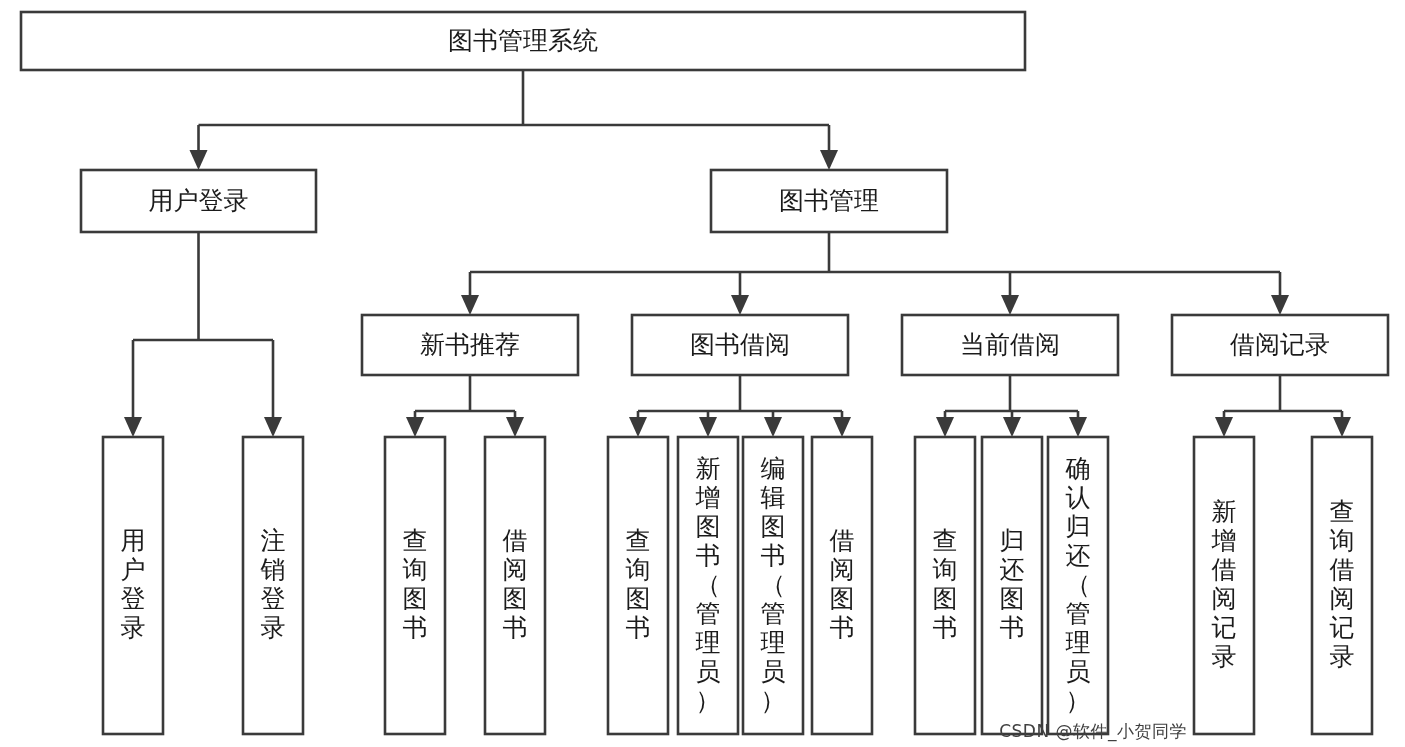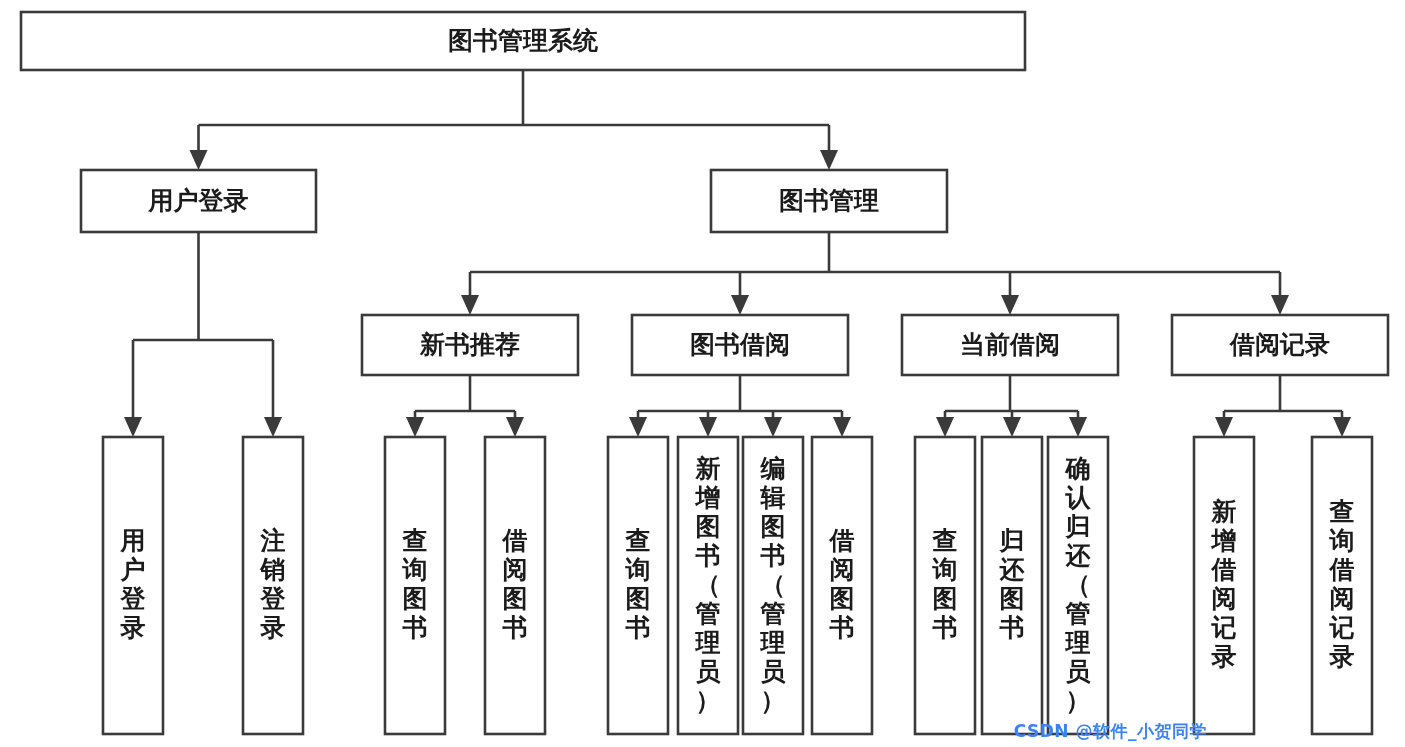--- a/index.html
+++ b/index.html
@@ -11,21 +11,20 @@
     width: 1405px;
     height: 747px;
     font-family: "DejaVu Sans", "Liberation Sans", sans-serif;
     overflow: hidden;
     position: relative;
   }
   #diagram-root {
     position: relative;
     width: 1211px;
     height: 747px;
-    font-weight: bold;
   }
   svg.flow {
     position: absolute;
     left: 0;
     top: 0;
     width: 1405px;
     height: 747px;
   }
   .node-box {
     fill: #ffffff;
@@ -49,25 +48,25 @@
     dominant-baseline: middle;
   }
   text.h-label {
     font-size: 25px;
   }
   text.v-label {
     font-size: 25px;
   }
   .watermark {
     position: absolute;
-    right: 4px;
+    right: 24px;
     bottom: 4px;
     font-family: "DejaVu Sans", "Liberation Sans", sans-serif;
     font-size: 17px;
-    color: #3b82f6;
+    color: #404040;
     white-space: nowrap;
     letter-spacing: 0.5px;
     user-select: none;
   }
 </style>
 </head>
 <body>
 
 <div id="diagram-root">
   <svg class="flow" viewBox="0 0 1405 747" xmlns="http://www.w3.org/2000/svg">

